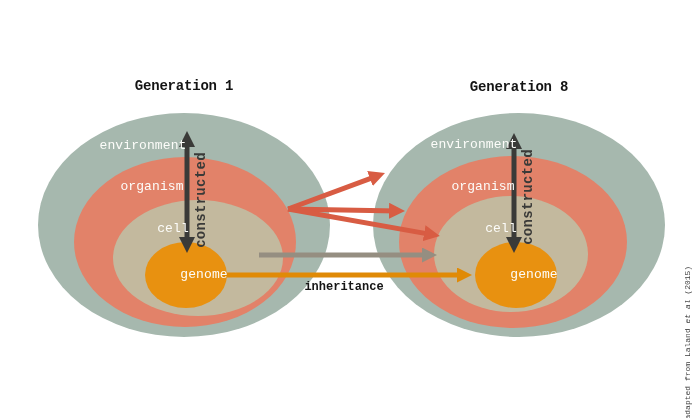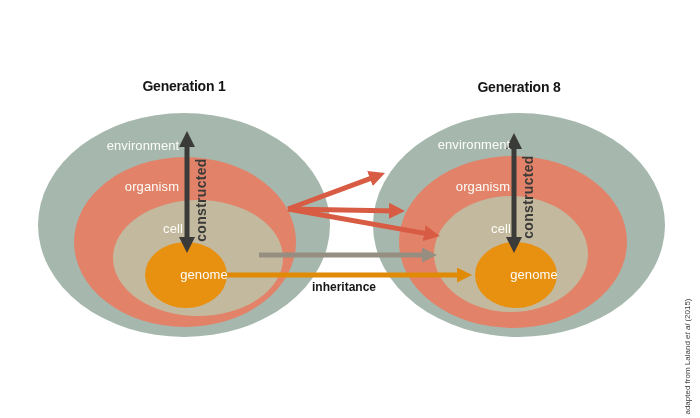--- a/index.html
+++ b/index.html
@@ -1,18 +1,18 @@
 <!DOCTYPE html>
 <html style="--c-background: #ffffff; --c-environment: #a6b8ae; --c-organism: #e28269; --c-cell: #c3b99e; --c-genome: #e89110; --c-constructed_arrow: #3a3a38; --c-environment_arrows: #d85c43; --c-cell_arrow: #958e81; --c-genome_arrow: #e08a06;"><head>
 <meta charset="utf-8">
 <style>
   html,body{margin:0;padding:0;background:#fff;}
   .canvas{
     position:relative;width:700px;height:418px;background:var(--c-background,#ffffff);
-    overflow:hidden;font-family:Liberation Sans, sans-serif;
+    overflow:hidden;font-family:Liberation Mono, monospace;
   }
   .ellipse{position:absolute;border-radius:50%;z-index:1;}
   .env{background:var(--c-environment,#a6b8ae);}
   .org{background:var(--c-organism,#e28269);}
   .cel{background:var(--c-cell,#c3b99e);}
   .gen{background:var(--c-genome,#e89110);}
 
   .g1-env{left:38px;top:113px;width:292px;height:224px;}
   .g1-org{left:74px;top:157px;width:222px;height:170px;}
   .g1-cel{left:113px;top:200px;width:170px;height:116px;}

